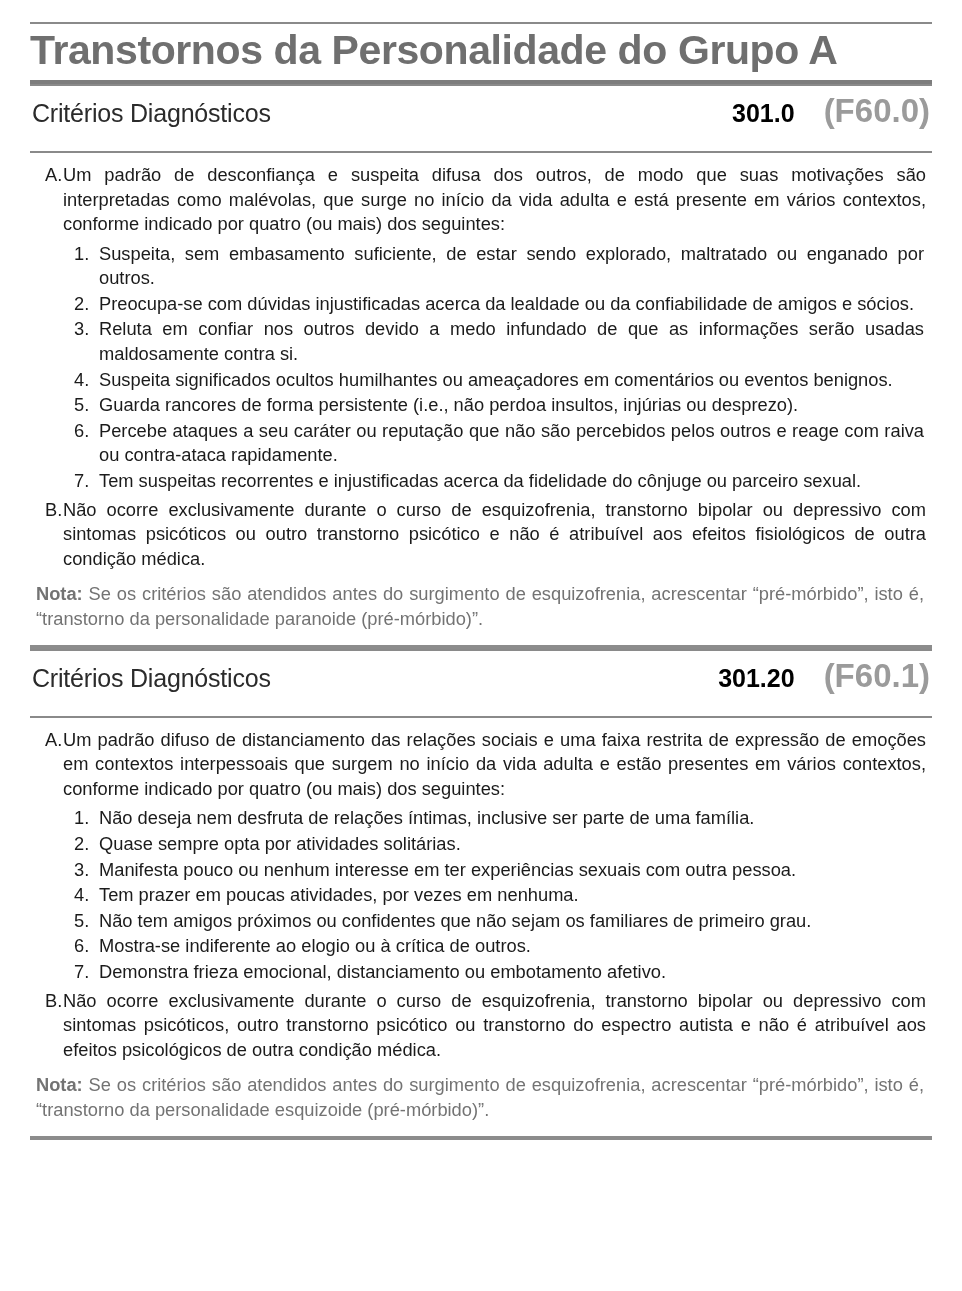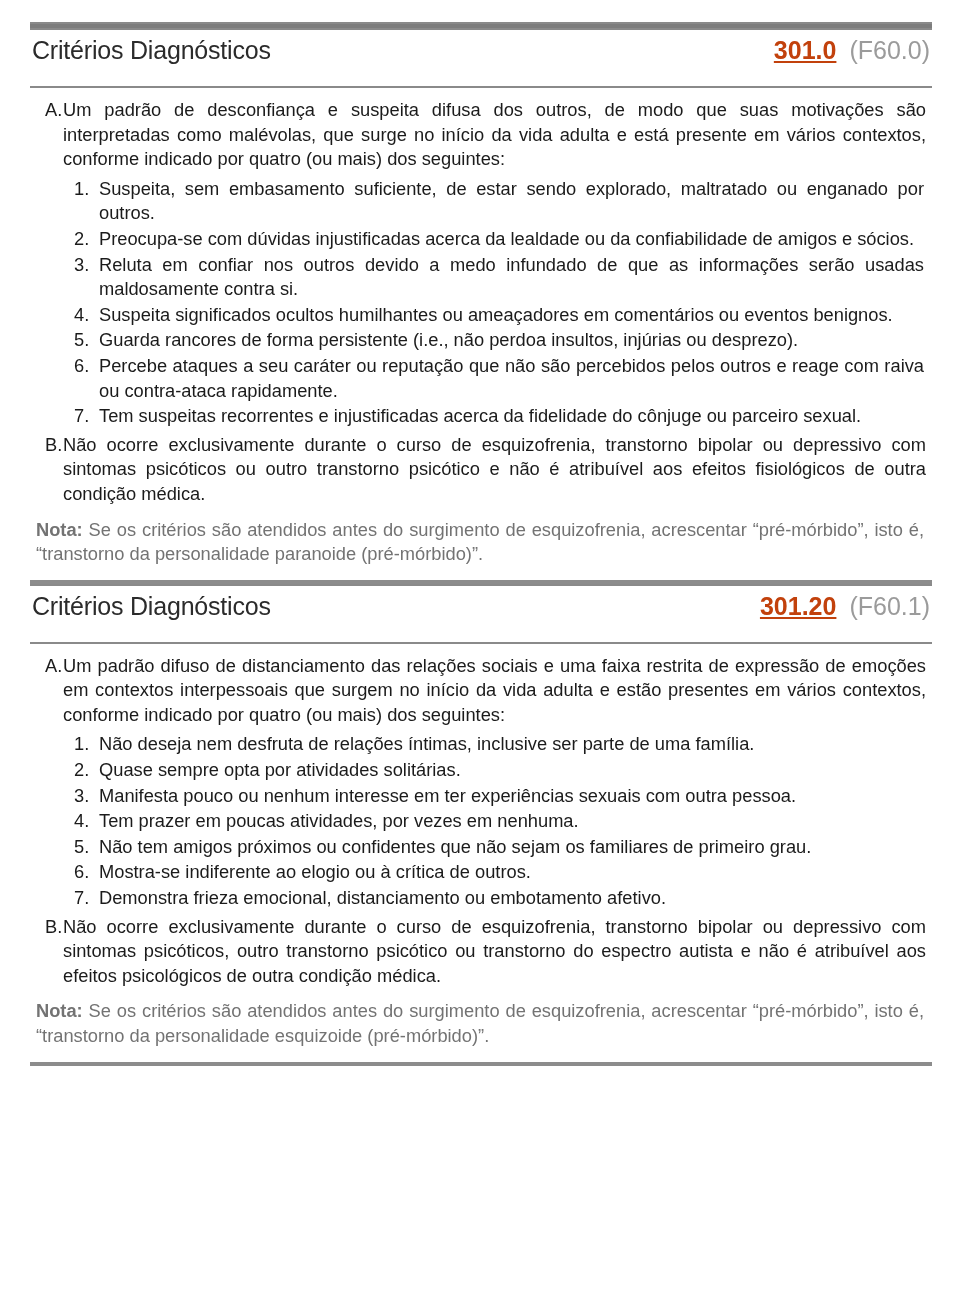--- a/index.html
+++ b/index.html
@@ -83,27 +83,27 @@
     letter-spacing: -0.2px;
   }
   .criteria-codes {
     display: flex;
     align-items: baseline;
     gap: 13px;
   }
   .code-dsm {
     font-size: 25px;
     font-weight: bold;
-    color: #c2410c;
-    text-decoration: underline;
+    color: #000000;
   }
   .code-icd {
-    font-size: 25px;
-    font-weight: normal;
+    font-size: 33px;
+    font-weight: bold;
     color: #9b9b9b;
+    margin-left: 16px;
   }
 
   
   .criteria-body {
     padding: 10px 6px 4px 6px;
   }
 
   .crit {
     display: flex;
     align-items: flex-start;
@@ -166,20 +166,21 @@
     font-weight: bold;
   }
 </style>
 </head>
 <body>
 
 <div class="page">
 
   <div class="banner">
     <div class="rule-thin"></div>
+    <div class="banner-title">Transtornos da Personalidade do Grupo A</div>
     <div class="rule-thick"></div>
   </div>
 
   <div>
 
 
     <div class="rule-thin"></div>
 
     <div class="criteria-bar">
       <div class="criteria-label">Critérios Diagnósticos</div>

